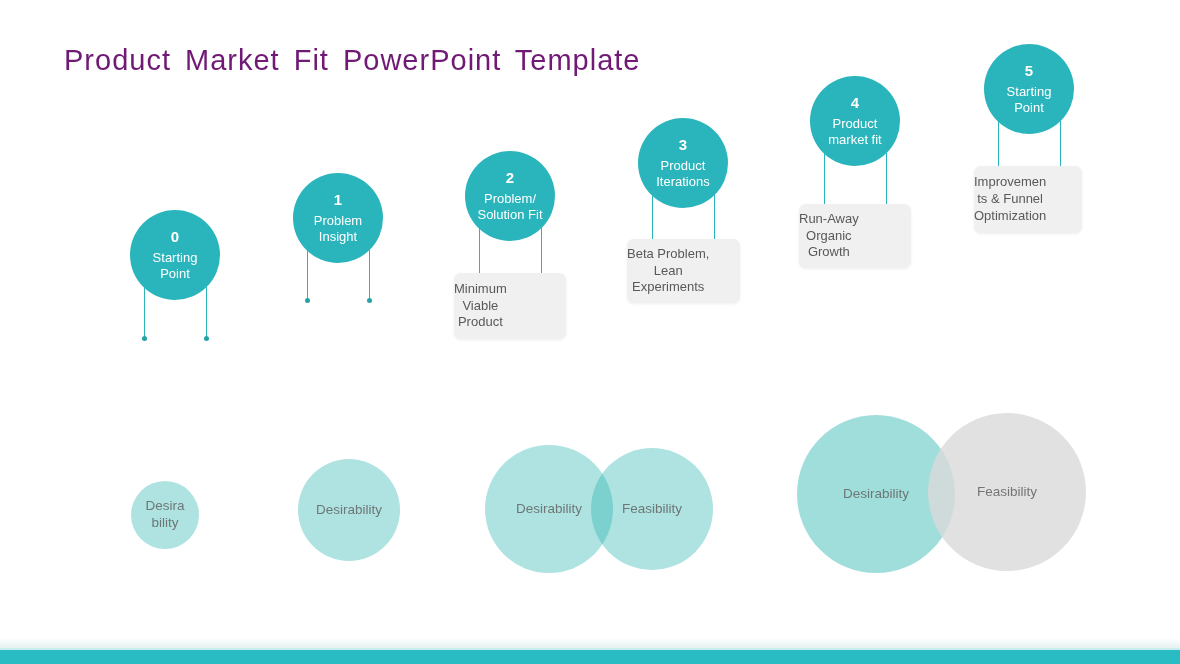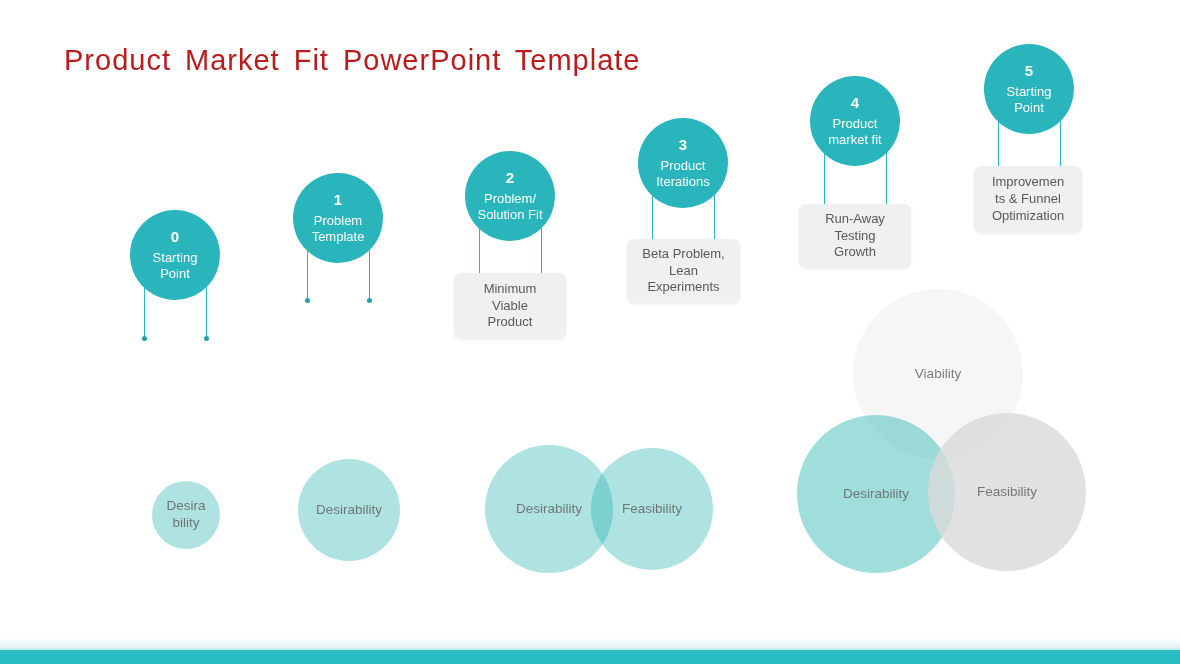--- a/index.html
+++ b/index.html
@@ -2,37 +2,37 @@
 <html><head>
 <meta charset="utf-8">
 <style>
   html,body{margin:0;padding:0;background:#fff;}
   .slide{
     position:relative;width:1180px;height:664px;background:#ffffff;overflow:hidden;
     font-family:"Liberation Sans", sans-serif;
   }
   .title{
     position:absolute;left:64px;top:44px;font-size:29px;font-weight:500;
-    color:#b91c1c;letter-spacing:1px;word-spacing:5px;
+    color:#701a75;letter-spacing:1px;word-spacing:5px;
   }
   
   .circle{
     position:absolute;width:90px;height:90px;border-radius:50%;
     background:#2ab5bc;color:#ffffff;display:flex;flex-direction:column;
     align-items:center;justify-content:center;text-align:center;
   }
   .num{font-size:15px;font-weight:bold;margin-bottom:5px;}
   .clbl{font-size:13px;line-height:1.22;white-space:pre-line;}
   
   .vline{position:absolute;width:1px;background:#2ab5bc;}
   .dot{position:absolute;width:5px;height:5px;border-radius:50%;background:#23a2a8;}
   
   .sbox{
     position:absolute;background:#f0f0f0;border-radius:7px;color:#595959;
-    font-size:13px;line-height:1.3;display:flex;align-items:center;justify-content:center;
+    font-size:13px;line-height:1.3;display:flex;align-items:center;justify-content:flex-start;
     text-align:center;white-space:pre-line;box-shadow:0 1px 3px rgba(0,0,0,0.07);
   }
   
   .venn{
     position:absolute;border-radius:50%;display:flex;align-items:center;
     justify-content:center;text-align:center;font-size:13.5px;color:#6e7776;
     line-height:1.25;white-space:pre-line;
   }
   .venn.teal{background:rgba(43,182,175,0.38);}
   .venn.teal-strong{background:rgba(43,182,175,0.45);}
@@ -61,21 +61,21 @@
 Point</div>
   </div>
   <div class="vline" style="left:144px;top:287px;height:53px"></div>
   <div class="vline" style="left:206px;top:287px;height:53px"></div>
   <div class="dot" style="left:142px;top:336px"></div>
   <div class="dot" style="left:204px;top:336px"></div>
 
   <div class="circle" style="left:293px;top:173px">
     <div class="num">1</div>
     <div class="clbl">Problem
-Template</div>
+Insight</div>
   </div>
   <div class="vline" style="left:307px;top:250px;height:52px"></div>
   <div class="vline" style="left:369px;top:250px;height:52px"></div>
   <div class="dot" style="left:305px;top:298px"></div>
   <div class="dot" style="left:367px;top:298px"></div>
 
   <div class="circle" style="left:465px;top:151px">
     <div class="num">2</div>
     <div class="clbl">Problem/
 Solution Fit</div>
@@ -109,46 +109,45 @@
     <div class="num">4</div>
     <div class="clbl">Product
 market fit</div>
   </div>
   <div class="vline" style="left:824px;top:153px;height:57px"></div>
   <div class="vline" style="left:886px;top:153px;height:57px"></div>
   <div class="dot" style="left:822px;top:206px"></div>
   <div class="dot" style="left:884px;top:206px"></div>
   <div class="sbox" style="left:799px;top:204px;width:112px;height:64px">
     <span>Run-Away
-Testing
+Organic
 Growth</span>
   </div>
 
   <div class="circle" style="left:984px;top:44px">
     <div class="num">5</div>
     <div class="clbl">Starting
 Point</div>
   </div>
   <div class="vline" style="left:998px;top:121px;height:51px"></div>
   <div class="vline" style="left:1060px;top:121px;height:51px"></div>
   <div class="dot" style="left:996px;top:168px"></div>
   <div class="dot" style="left:1058px;top:168px"></div>
   <div class="sbox" style="left:974px;top:166px;width:108px;height:67px">
     <span>Improvemen
 ts &amp; Funnel
 Optimization</span>
   </div>
 
-  <div class="venn teal" style="left:152px;top:481px;width:68px;height:68px">Desira
+  <div class="venn teal" style="left:131px;top:481px;width:68px;height:68px">Desira
 bility</div>
 
   <div class="venn teal" style="left:298px;top:459px;width:102px;height:102px">Desirability</div>
 
   <div class="venn teal" style="left:485px;top:445px;width:128px;height:128px">Desirability</div>
   <div class="venn teal" style="left:591px;top:448px;width:122px;height:122px">Feasibility</div>
 
-  <div class="venn gray-light" style="left:853px;top:289px;width:170px;height:170px">Viability</div>
   <div class="venn teal-strong" style="left:797px;top:415px;width:158px;height:158px">Desirability</div>
   <div class="venn gray" style="left:928px;top:413px;width:158px;height:158px">Feasibility</div>
 
   <div class="bar-fade"></div>
   <div class="bottom-bar"></div>
 </div>
 
 </body></html>

